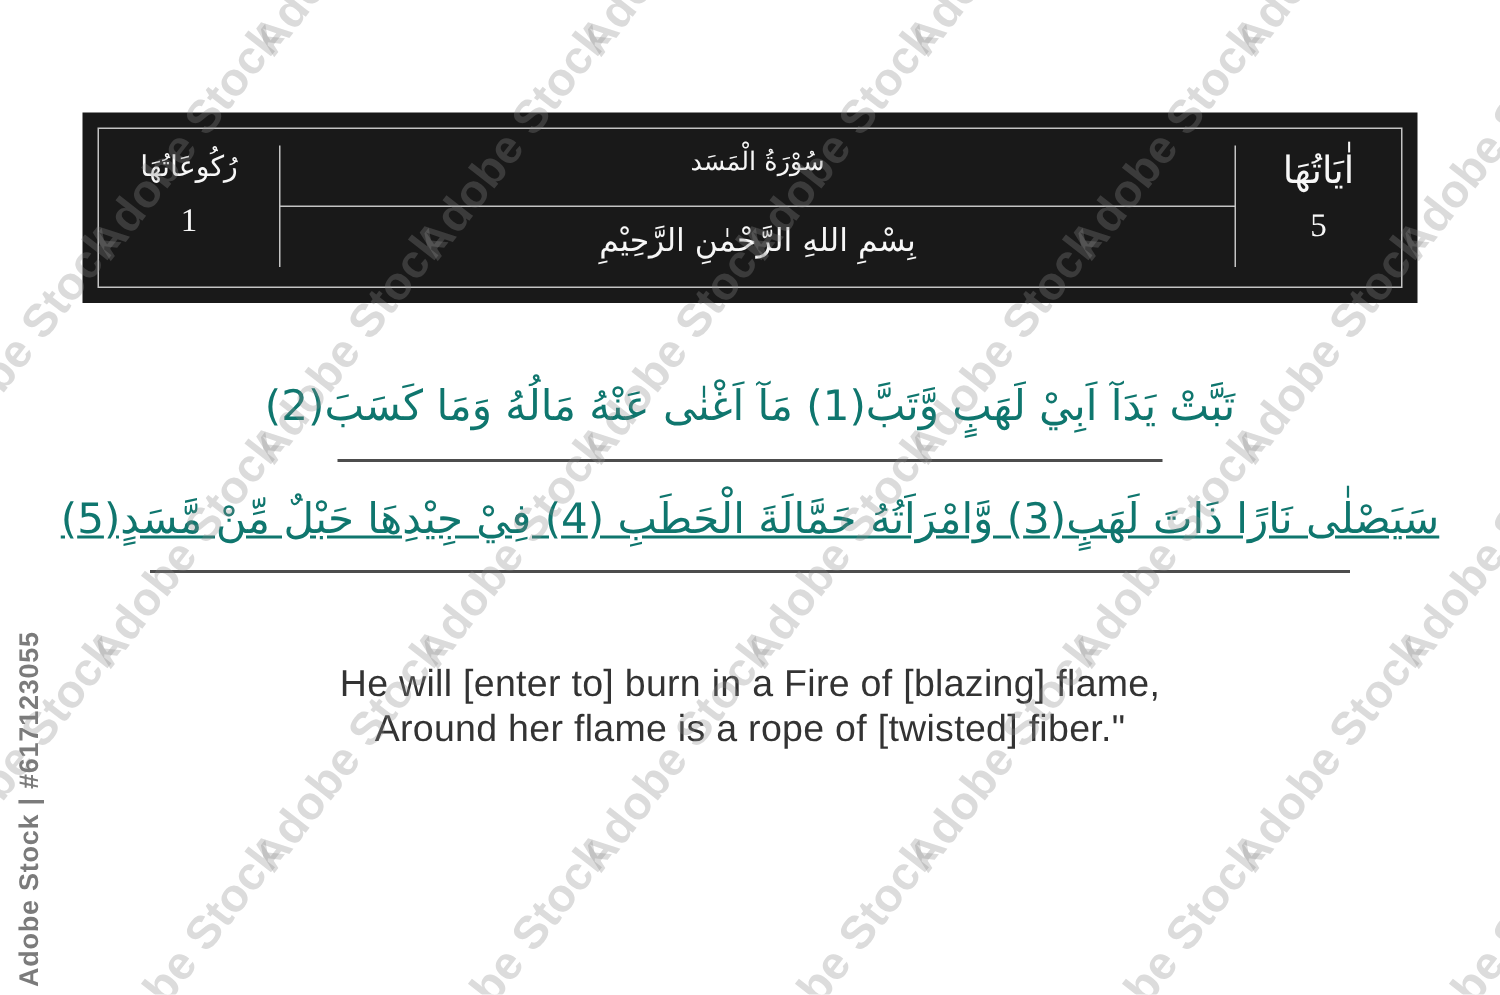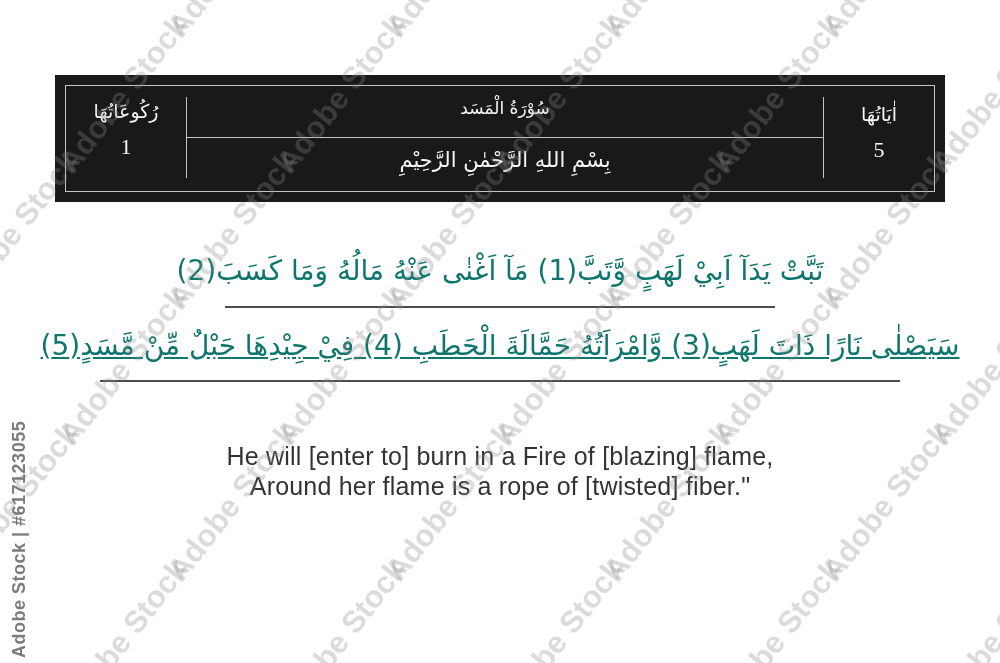--- a/index.html
+++ b/index.html
@@ -12,21 +12,21 @@
   .vl{position:absolute;top:22px;width:1px;height:81px;background:#c4c4c4;}
   .vl-left{left:131px;}
   .vl-right{left:768px;}
   .center-rule{position:absolute;left:131px;top:62px;width:638px;height:1px;background:#c4c4c4;}
   .cell{position:absolute;text-align:center;color:#f7f7f7;}
   .arabic{font-family:"DejaVu Sans",sans-serif;direction:rtl;}
   .rukus-label{left:11px;top:21px;width:120px;font-size:19px;line-height:30px;}
   .rukus-value{left:11px;top:57px;width:120px;font-family:"Liberation Serif",serif;font-size:22px;line-height:30px;}
   .surah-title{left:141px;top:19px;width:618px;font-size:17px;line-height:28px;}
   .bismillah{left:141px;top:67px;width:618px;font-size:21px;line-height:36px;}
-  .ayat-label{left:769px;top:24px;width:110px;font-size:19px;line-height:30px;}
+  .ayat-label{left:769px;top:24px;width:110px;font-size:25px;line-height:30px;}
   .ayat-value{left:769px;top:60px;width:110px;font-family:"Liberation Serif",serif;font-size:22px;line-height:30px;}
 
   
   .verse{position:absolute;left:0;width:1000px;text-align:center;color:#0f766e;
          font-family:"DejaVu Sans",sans-serif;font-size:28px;direction:rtl;white-space:nowrap;}
   .verse1{top:243px;line-height:56px;}
   .verse2{top:318px;line-height:56px;text-decoration:underline;}
   .vrule{position:absolute;height:2px;background:#4d4d4d;}
   .vrule1{left:225px;top:306px;width:550px;}
   .vrule2{left:100px;top:380px;width:800px;}

